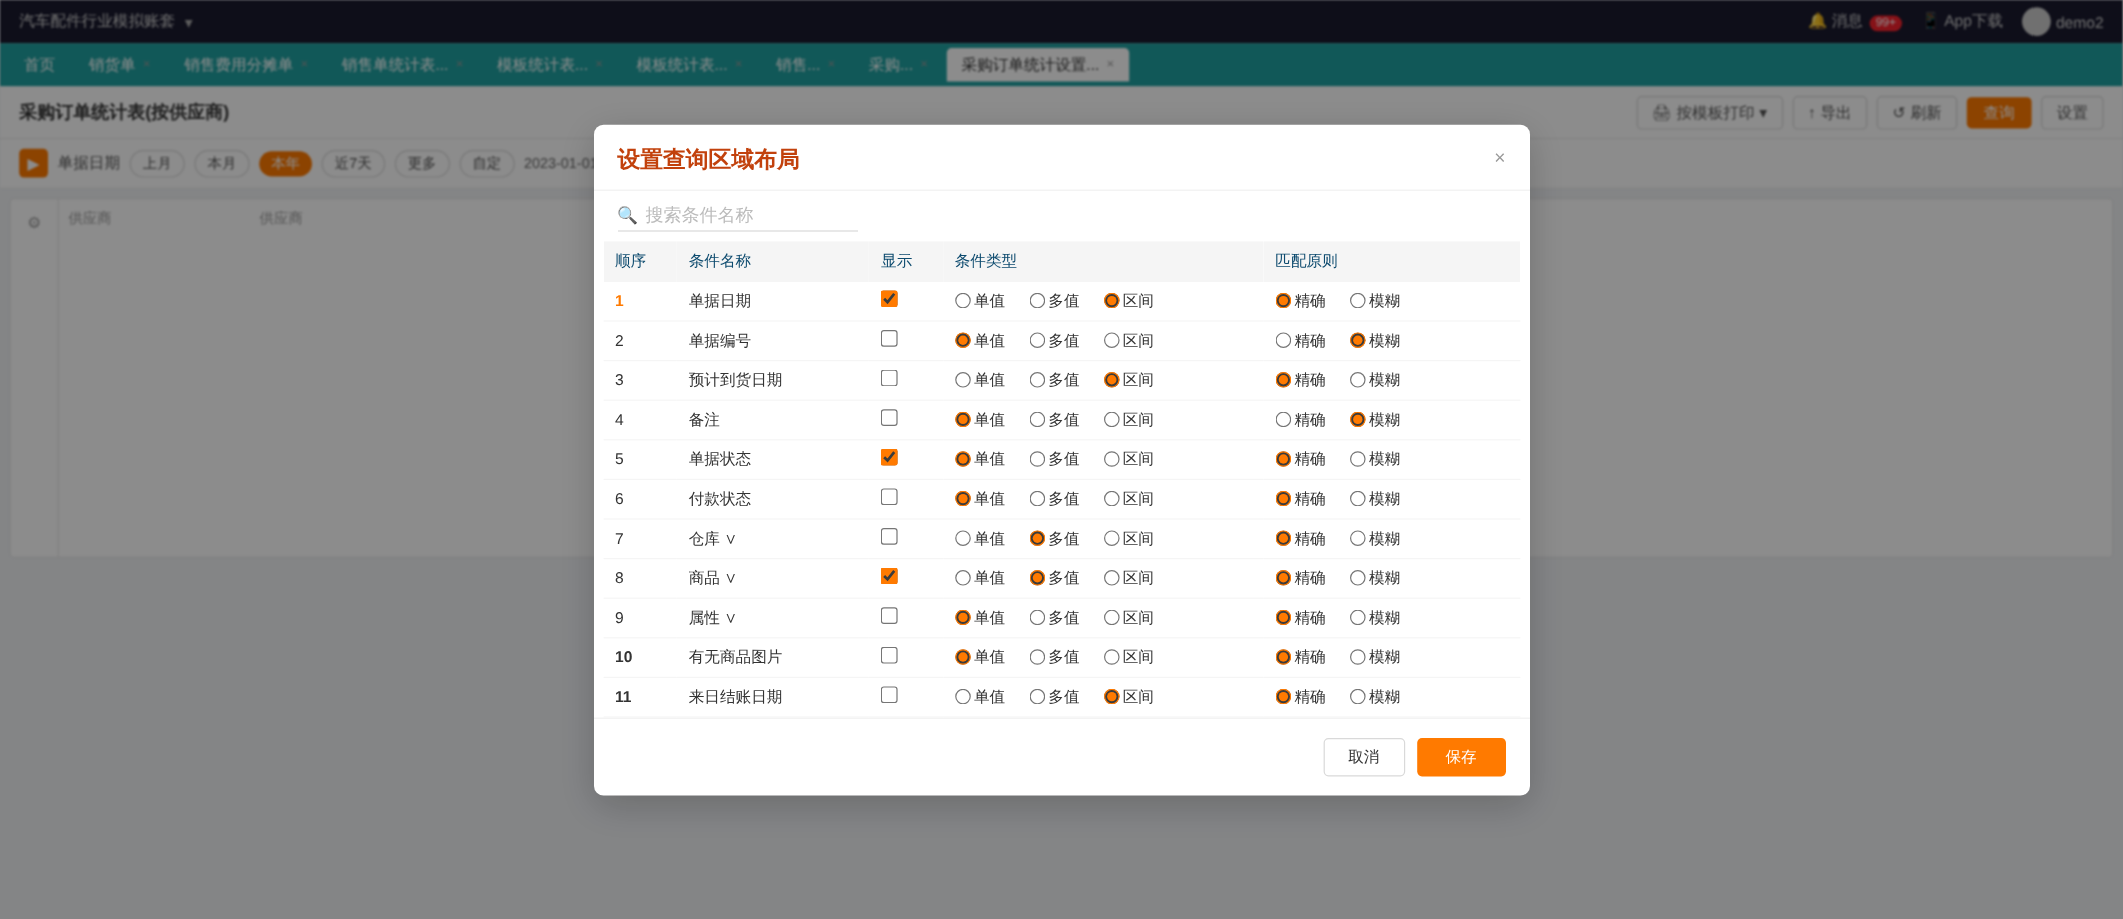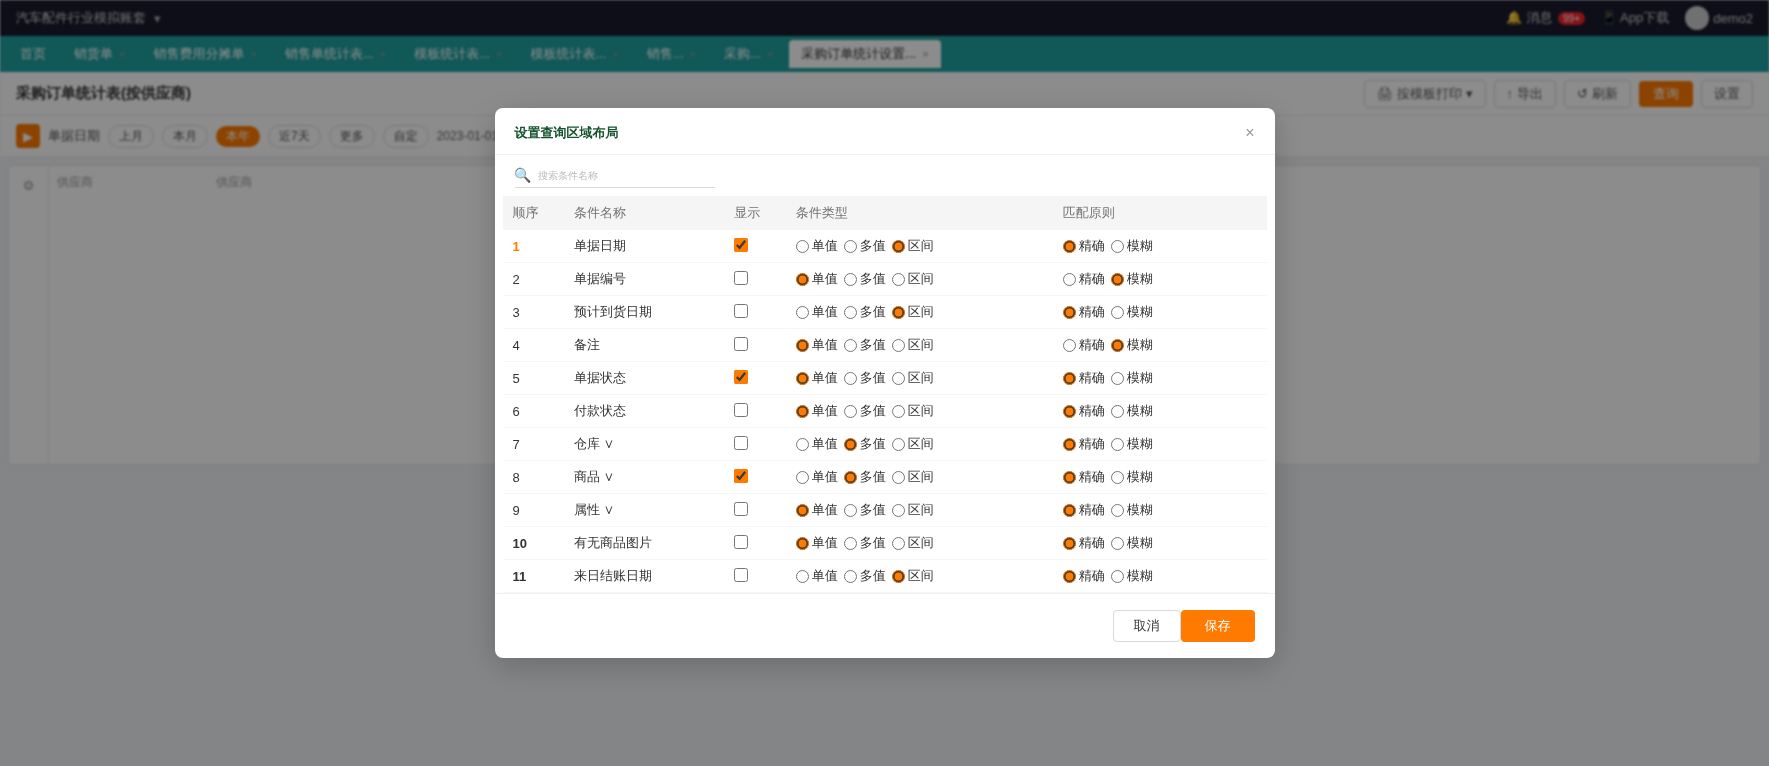--- a/index.html
+++ b/index.html
@@ -102,21 +102,21 @@
       flex-direction: column;
       box-shadow: 0 8px 32px rgba(0,0,0,0.2);
     }
     .modal-header {
       display: flex;
       align-items: center;
       justify-content: space-between;
       padding: 16px 20px 12px;
       border-bottom: 1px solid #f0f0f0;
     }
-    .modal-title { font-size: 13px; font-weight: bold; color: #14532d; }
+    .modal-title { font-size: 19px; font-weight: bold; color: #c2410c; }
     .modal-close { cursor: pointer; color: #999; font-size: 16px; line-height: 1; }
     .modal-tabs { display: flex; padding: 0 20px; border-bottom: 1px solid #f0f0f0; }
     .modal-tab {
       padding: 10px 16px;
       font-size: 13px;
       cursor: pointer;
       color: #555;
       border-bottom: 2px solid transparent;
       margin-bottom: -1px;
     }
@@ -133,53 +133,54 @@
       align-items: center;
       border-bottom: 1px solid #d9d9d9;
       padding-bottom: 4px;
       gap: 6px;
       width: 200px;
     }
     .search-icon { color: #bbb; font-size: 14px; }
     .search-input {
       border: none;
       outline: none;
-      font-size: 10px;
+      font-size: 15px;
       color: #b91c1c;
       width: 160px;
     }
     .search-input::placeholder { color: #bbb; }
 
     
     .modal-table { flex: 1; overflow-y: auto; padding: 0 8px; }
     .table-wrap { width: 100%; border-collapse: collapse; }
     .table-wrap th {
       background: #f5f5f5;
       font-size: 13px;
       font-weight: 500;
-      color: #737373;
+      color: #0c4a6e;
       padding: 8px 10px;
       text-align: left;
       position: sticky;
       top: 0;
       z-index: 1;
     }
     .table-wrap td { padding: 7px 10px; font-size: 13px; color: #333; border-bottom: 1px solid #f5f5f5; vertical-align: middle; }
 
     
-    .radio-group { display: flex; gap: 6px; }
+    .radio-group { display: flex; gap: 20px; }
     .radio-item { display: flex; align-items: center; gap: 3px; cursor: pointer; }
     .radio-item input[type=radio] { accent-color: #ff7a00; cursor: pointer; }
     .checkbox-item input[type=checkbox] { accent-color: #ff7a00; cursor: pointer; width: 14px; height: 14px; }
 
     
     .modal-footer {
       padding: 16px 20px;
       display: flex;
       justify-content: flex-end;
+      gap: 10px;
       border-top: 1px solid #f0f0f0;
     }
     .btn-cancel { border: 1px solid #d9d9d9; background: #fff; border-radius: 4px; padding: 6px 20px; cursor: pointer; font-size: 13px; color: #333; }
     .btn-save { background: #ff7a00; border: none; border-radius: 4px; padding: 6px 24px; cursor: pointer; font-size: 13px; color: #fff; font-weight: 500; }
 
     
     .modal-table::-webkit-scrollbar { width: 6px; }
     .modal-table::-webkit-scrollbar-thumb { background: #ddd; border-radius: 3px; }
 
     

